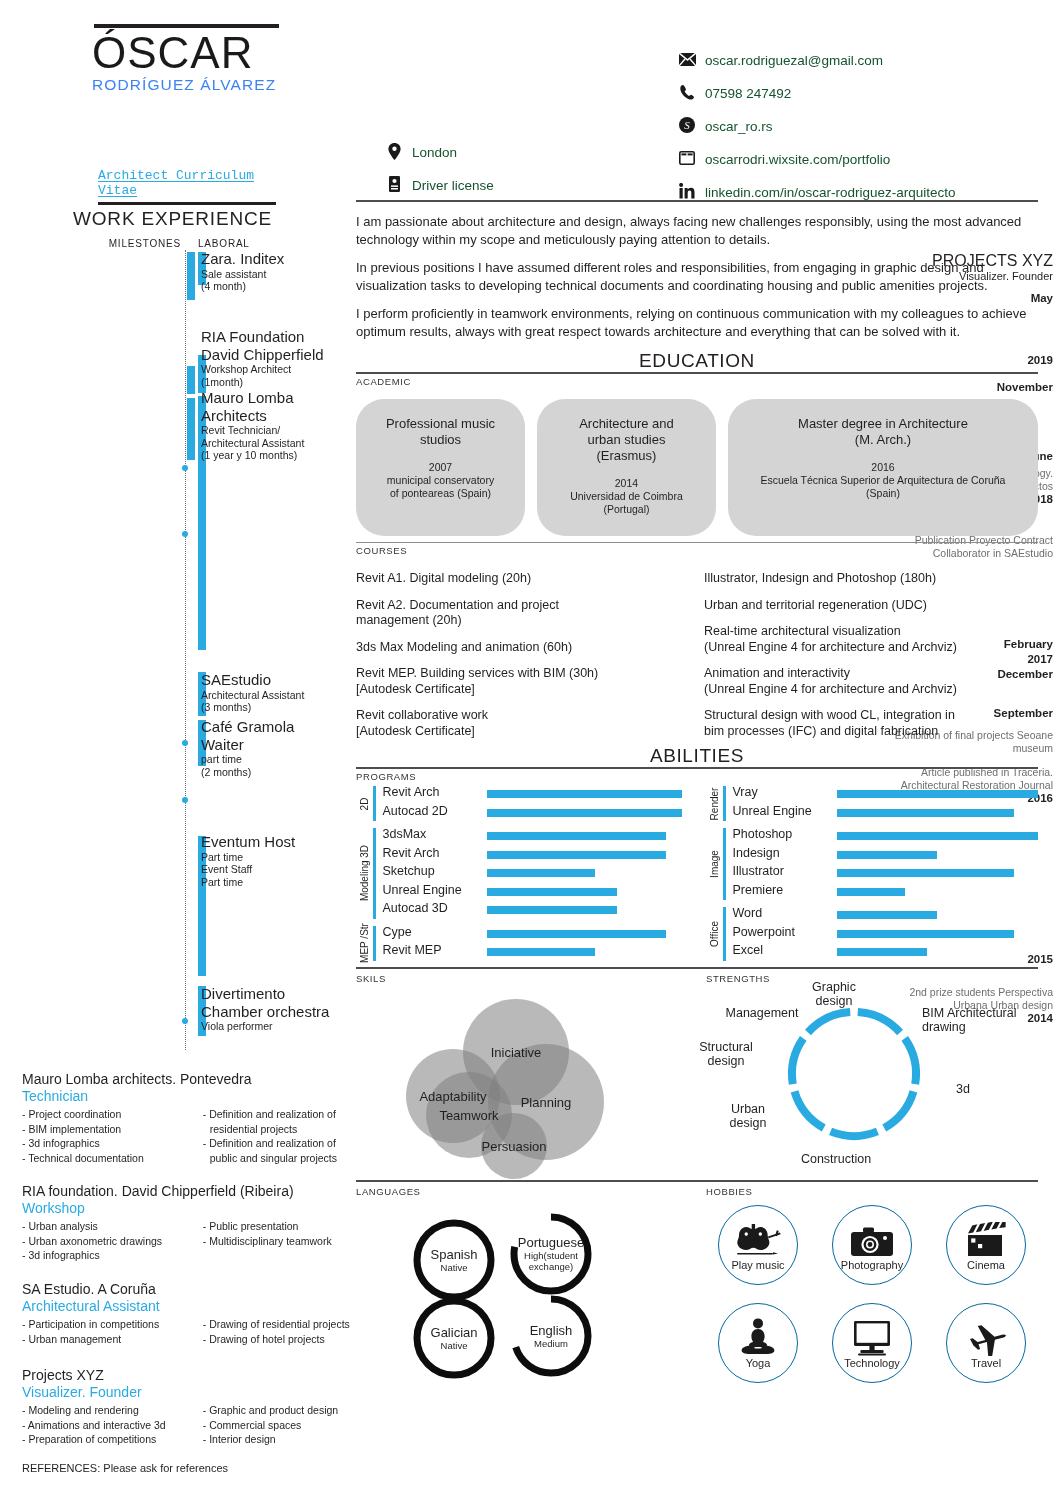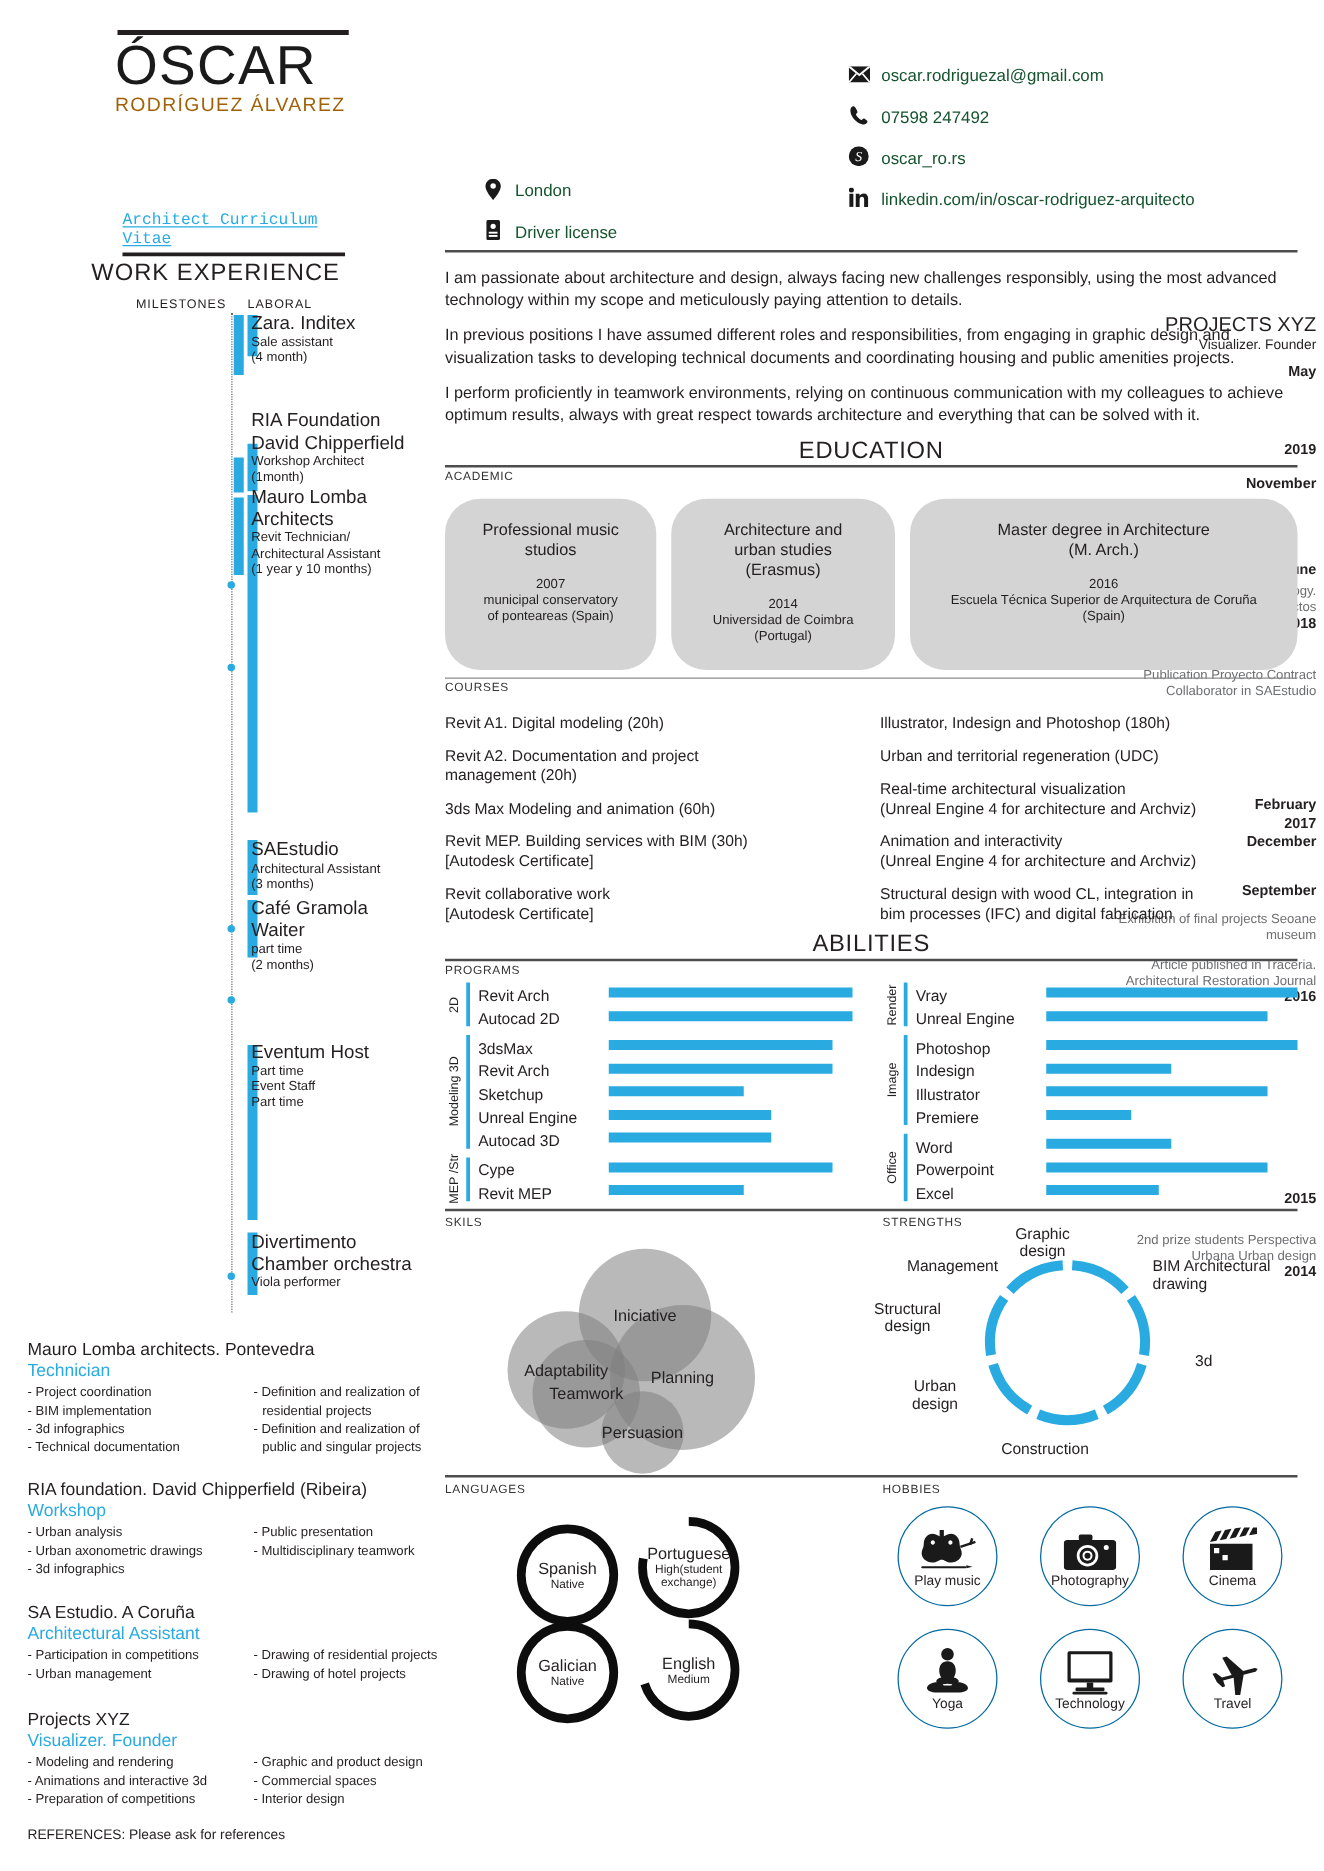--- a/index.html
+++ b/index.html
@@ -10,21 +10,21 @@
     color: #231f20;
     position: relative;
     overflow: hidden;
   }
   .page { position: relative; width: 1059px; height: 1497px; }
 
   
   .name-block { position: absolute; left: 92px; top: 24px; width: 270px; }
   .name-rule-top { height: 4px; background: #231f20; width: 185px; margin-left: 2px; }
   .name-first { font-size: 44px; letter-spacing: 1px; line-height: 50px; font-weight: 400; color: #1a1a1a; }
-  .name-last { font-size: 15.5px; letter-spacing: 1.1px; color: #a16207; margin-top: -2px; }
+  .name-last { font-size: 15.5px; letter-spacing: 1.1px; color: #3b82f6; margin-top: -2px; }
 
   .subtitle-block { position: absolute; left: 98px; top: 168px; width: 180px; font-family: Liberation Mono, monospace; }
   .subtitle-txt { color: #29ABE2; font-size: 13px; text-decoration: underline; text-underline-offset: 2px; }
   .subtitle-rule { height: 3px; background: #231f20; margin-top: 4px; width: 178px; }
 
   .contact-col-a { position: absolute; left: 385px; top: 142px; width: 230px; }
   .contact-col-b { position: absolute; left: 678px; top: 50px; width: 360px; }
   .crow { display: flex; align-items: flex-end; gap: 9px; margin-bottom: 15px; font-size: 13.5px; color: #14532d; }
   .crow .gi { width: 18px; height: 18px; display: inline-flex; align-items: center; justify-content: center; flex: 0 0 18px; }
   .crow .gi svg { display: block; }
@@ -92,21 +92,21 @@
   
   .ab-title { text-align: center; font-size: 19px; letter-spacing: 0.6px; margin-top: 6px; }
   .bars-grid { display: flex; gap: 18px; margin-top: 3px; }
   .bars-col { width: 332px; }
   .bgroup { display: flex; margin-bottom: 5px; }
   .grp-label { width: 16px; position: relative; flex: 0 0 16px; }
   .grp-label span { position: absolute; left: 50%; top: 50%; transform: translate(-50%,-50%) rotate(-90deg);
                     white-space: nowrap; font-size: 10px; color: #231f20; }
   .grp-bar { width: 2.5px; background: #29ABE2; margin: 1px 7px 1px 1px; flex: 0 0 2.5px; }
   .grp-rows { flex: 1; }
-  .brow { display: flex; align-items: flex-end; height: 18.5px; }
+  .brow { display: flex; align-items: flex-start; height: 18.5px; }
   .brow .lbl { width: 104px; font-size: 12.5px; color: #231f20; }
   .brow .track { flex: 1; height: 18.5px; display: flex; align-items: center; }
   .brow .fill { height: 8px; background: #29ABE2; }
 
   
   .mid-grid { display: flex; gap: 18px; margin-top: 2px; }
   .mid-col { width: 332px; }
   .bubbles { position: relative; height: 196px; }
   .bub { position: absolute; border-radius: 50%; background: #808080; opacity: 0.55; }
   .bub-lbl { position: absolute; font-size: 13px; color: #231f20; white-space: nowrap; }
@@ -188,20 +188,30 @@
         <span>07598 247492</span>
       </div>
       <div class="crow">
         <span class="gi">
           <svg width="16" height="16" viewBox="0 0 16 16">
             <circle cx="8" cy="8" r="8" fill="#1a1a1a"></circle>
             <text x="8" y="12" font-size="11" font-family="Liberation Serif, serif" fill="#fff" text-anchor="middle" font-style="italic">S</text>
           </svg>
         </span>
         <span>oscar_ro.rs</span>
+      </div>
+      <div class="crow">
+        <span class="gi">
+          <svg width="16" height="14" viewBox="0 0 16 14">
+            <rect x="0.8" y="0.8" width="14.4" height="12.4" rx="1.4" fill="none" stroke="#1a1a1a" stroke-width="1.6"></rect>
+            <rect x="2.4" y="2.4" width="5" height="2" fill="#1a1a1a"></rect>
+            <rect x="8.6" y="2.4" width="5" height="2" fill="#1a1a1a"></rect>
+          </svg>
+        </span>
+        <span>oscarrodri.wixsite.com/portfolio</span>
       </div>
       <div class="crow">
         <span class="gi">
           <svg width="16" height="16" viewBox="0 0 16 16">
             <rect x="0.5" y="5" width="3.2" height="10.5" fill="#1a1a1a"></rect>
             <circle cx="2.1" cy="1.9" r="2" fill="#1a1a1a"></circle>
             <path d="M5.6 5h3v1.6c.6-1.1 1.9-1.9 3.4-1.9 2.4 0 3.5 1.5 3.5 4.3v6.5h-3.2V9.7c0-1.5-.5-2.3-1.7-2.3-1.2 0-1.9.8-1.9 2.3v5.8H5.6z" fill="#1a1a1a"></path>
           </svg>
         </span>
         <span>linkedin.com/in/oscar-rodriguez-arquitecto</span>

